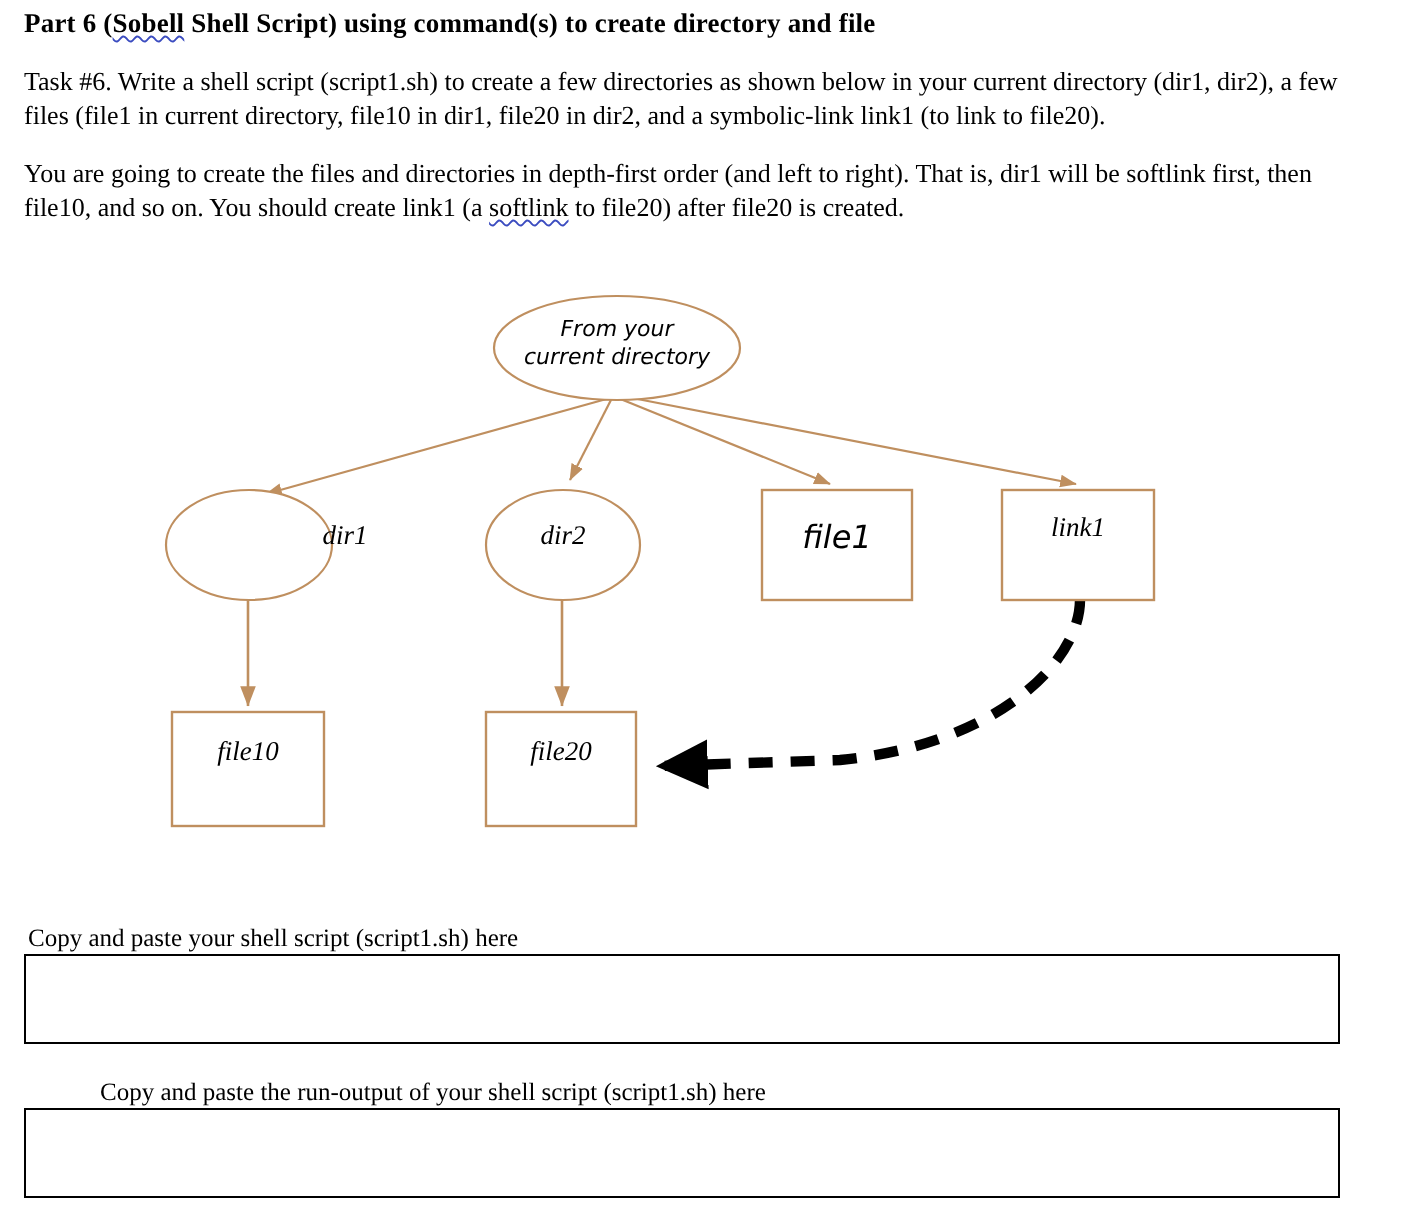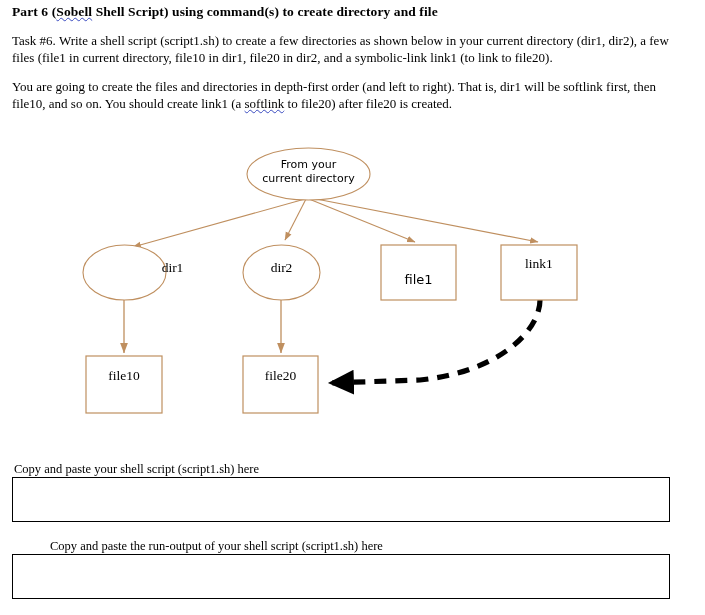--- a/index.html
+++ b/index.html
@@ -29,21 +29,21 @@
   #para2{top:78px;}
   .sq{
     text-decoration:underline;
     text-decoration-style:wavy;
     text-decoration-color:#3b4cc0;
     text-decoration-thickness:1px;
     text-underline-offset:1px;
   }
 
   
-  #diagram{position:absolute;left:0;top:130px;width:622px;height:310px;}
+  #diagram{position:absolute;left:0;top:130px;width:622px;height:310px;font-style:italic;}
   #diagram svg{position:absolute;left:0;top:0;}
 
   .node-label{
     position:absolute;
     text-align:center;
     color:#000;
     pointer-events:none;
   }
   .serif-lbl{font-family:"Liberation Serif","DejaVu Serif",serif;font-size:13.5px;}
   .sans-lbl{font-family:"DejaVu Sans","Liberation Sans",sans-serif;font-size:11px;line-height:14px;}
@@ -132,21 +132,21 @@
 
     <div class="node-label sans-lbl" style="left:247px;top:28px;width:123px;">
       <div>From your</div>
       <div>current directory</div>
     </div>
 
     <div class="node-label serif-lbl" style="left:83px;top:130px;width:83px;padding-left:48px;">dir1</div>
 
     <div class="node-label serif-lbl" style="left:243px;top:130px;width:77px;">dir2</div>
 
-    <div class="node-label sans-lbl" style="left:381px;top:143px;width:75px;font-size:13px;">file1</div>
+    <div class="node-label sans-lbl" style="left:381px;top:132px;width:75px;font-size:16px;">file1</div>
 
     <div class="node-label serif-lbl" style="left:501px;top:126px;width:76px;">link1</div>
 
     <div class="node-label serif-lbl" style="left:86px;top:238px;width:76px;">file10</div>
 
     <div class="node-label serif-lbl" style="left:243px;top:238px;width:75px;">file20</div>
   </div>
 
   <div class="answer-caption" id="cap1">Copy and paste your shell script (script1.sh) here</div>
   <div class="answer-box" id="box1"></div>

